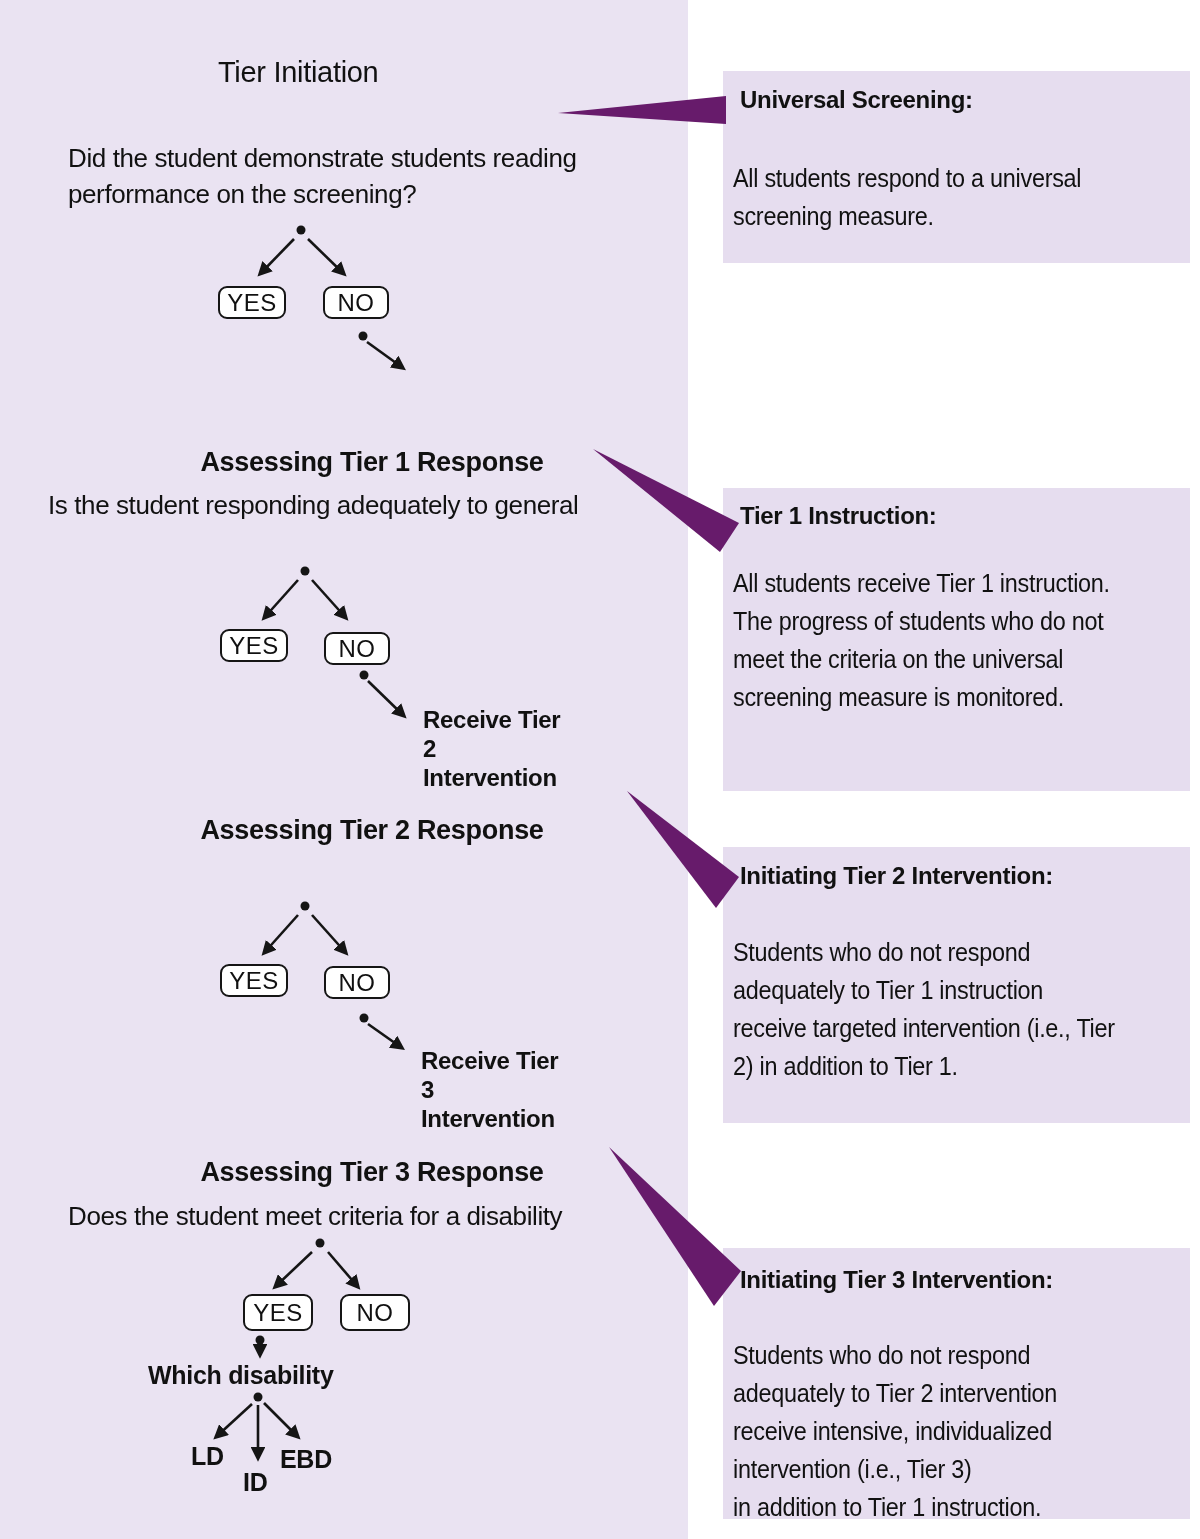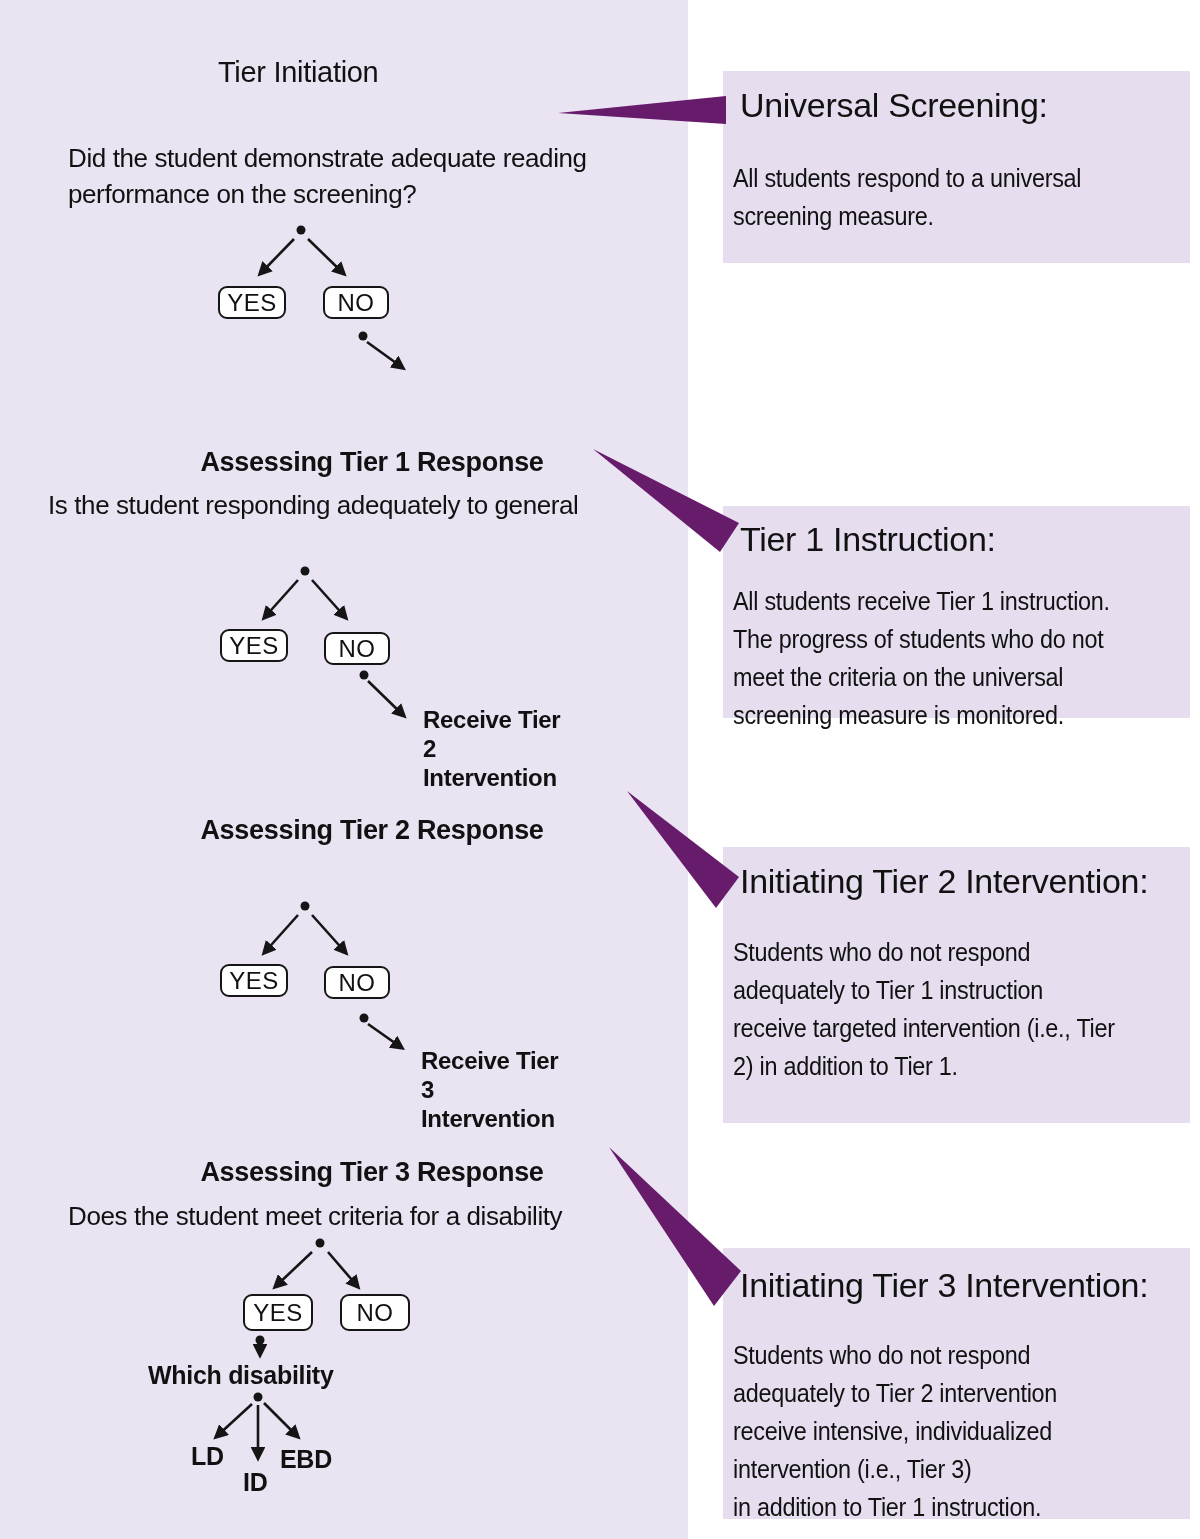--- a/index.html
+++ b/index.html
@@ -44,21 +44,21 @@
   }
   .mini-label{
     position:absolute; font-size:25px; font-weight:bold; letter-spacing:-0.3px;
     white-space:pre;
   }
   .panel{
     position:absolute; left:723px; width:467px;
     background:var(--panel-background,#e6ddef);
   }
   .panel-heading{
-    position:absolute; left:17px; font-size:34px; font-weight:normal;
+    position:absolute; left:17px; font-size:24px; font-weight:bold;
     letter-spacing:-0.3px; white-space:pre;
   }
   .panel-body{
     position:absolute; left:10px; font-size:26px; line-height:38px;
     letter-spacing:-0.3px; white-space:pre;
     transform:scaleX(0.9); transform-origin:0 0;
   }
   svg.overlay{position:absolute; left:0; top:0; pointer-events:none;}
   svg.overlay line{stroke:#151515; stroke-width:2.6px;}
   svg.overlay circle{fill:#151515;}
@@ -69,21 +69,21 @@
 <div id="canvas">
 
   <div class="left-bg"></div>
 
   <div class="panel" style="top:71px;height:192px">
     <div class="panel-heading" style="top:15px">Universal Screening:</div>
     <div class="panel-body" style="top:88px">All students respond to a universal
 screening measure.</div>
   </div>
 
-  <div class="panel" style="top:506px;height:212px">
+  <div class="panel" style="top:488px;height:303px">
     <div class="panel-heading" style="top:14px">Tier 1 Instruction:</div>
     <div class="panel-body" style="top:76px">All students receive Tier 1 instruction.
 The progress of students who do not
 meet the criteria on the universal
 screening measure is monitored.</div>
   </div>
 
   <div class="panel" style="top:847px;height:276px">
     <div class="panel-heading" style="top:15px">Initiating Tier 2 Intervention:</div>
     <div class="panel-body" style="top:86px">Students who do not respond
@@ -147,21 +147,21 @@
       <line x1="260" y1="1347" x2="260" y2="1355" marker-end="url(#ah)"></line>
       <circle cx="258" cy="1397" r="4.5"></circle>
       <line x1="252" y1="1404" x2="216" y2="1437" marker-end="url(#ah)"></line>
       <line x1="258" y1="1405" x2="258" y2="1458" marker-end="url(#ah)"></line>
       <line x1="264" y1="1403" x2="298" y2="1437" marker-end="url(#ah)"></line>
     </g>
   </svg>
 
   <div class="title" style="left:218px;top:14px">Tier Initiation</div>
 
-  <div class="question" style="left:68px;top:140px">Did the student demonstrate adequate reading
+  <div class="question" style="left:68px;top:140px">Did the student demonstrate students reading
 performance on the screening?</div>
   <div class="choice-box" style="left:218px;top:286px;width:64px">YES</div>
   <div class="choice-box" style="left:323px;top:286px;width:62px">NO</div>
 
   <div class="sec-heading" style="top:447px">Assessing Tier 1 Response</div>
   <div class="question" style="left:48px;top:487px">Is the student responding adequately to general</div>
   <div class="choice-box" style="left:220px;top:629px;width:64px">YES</div>
   <div class="choice-box" style="left:324px;top:632px;width:62px">NO</div>
   <div class="outcome" style="left:423px;top:705px">Receive Tier
 2

